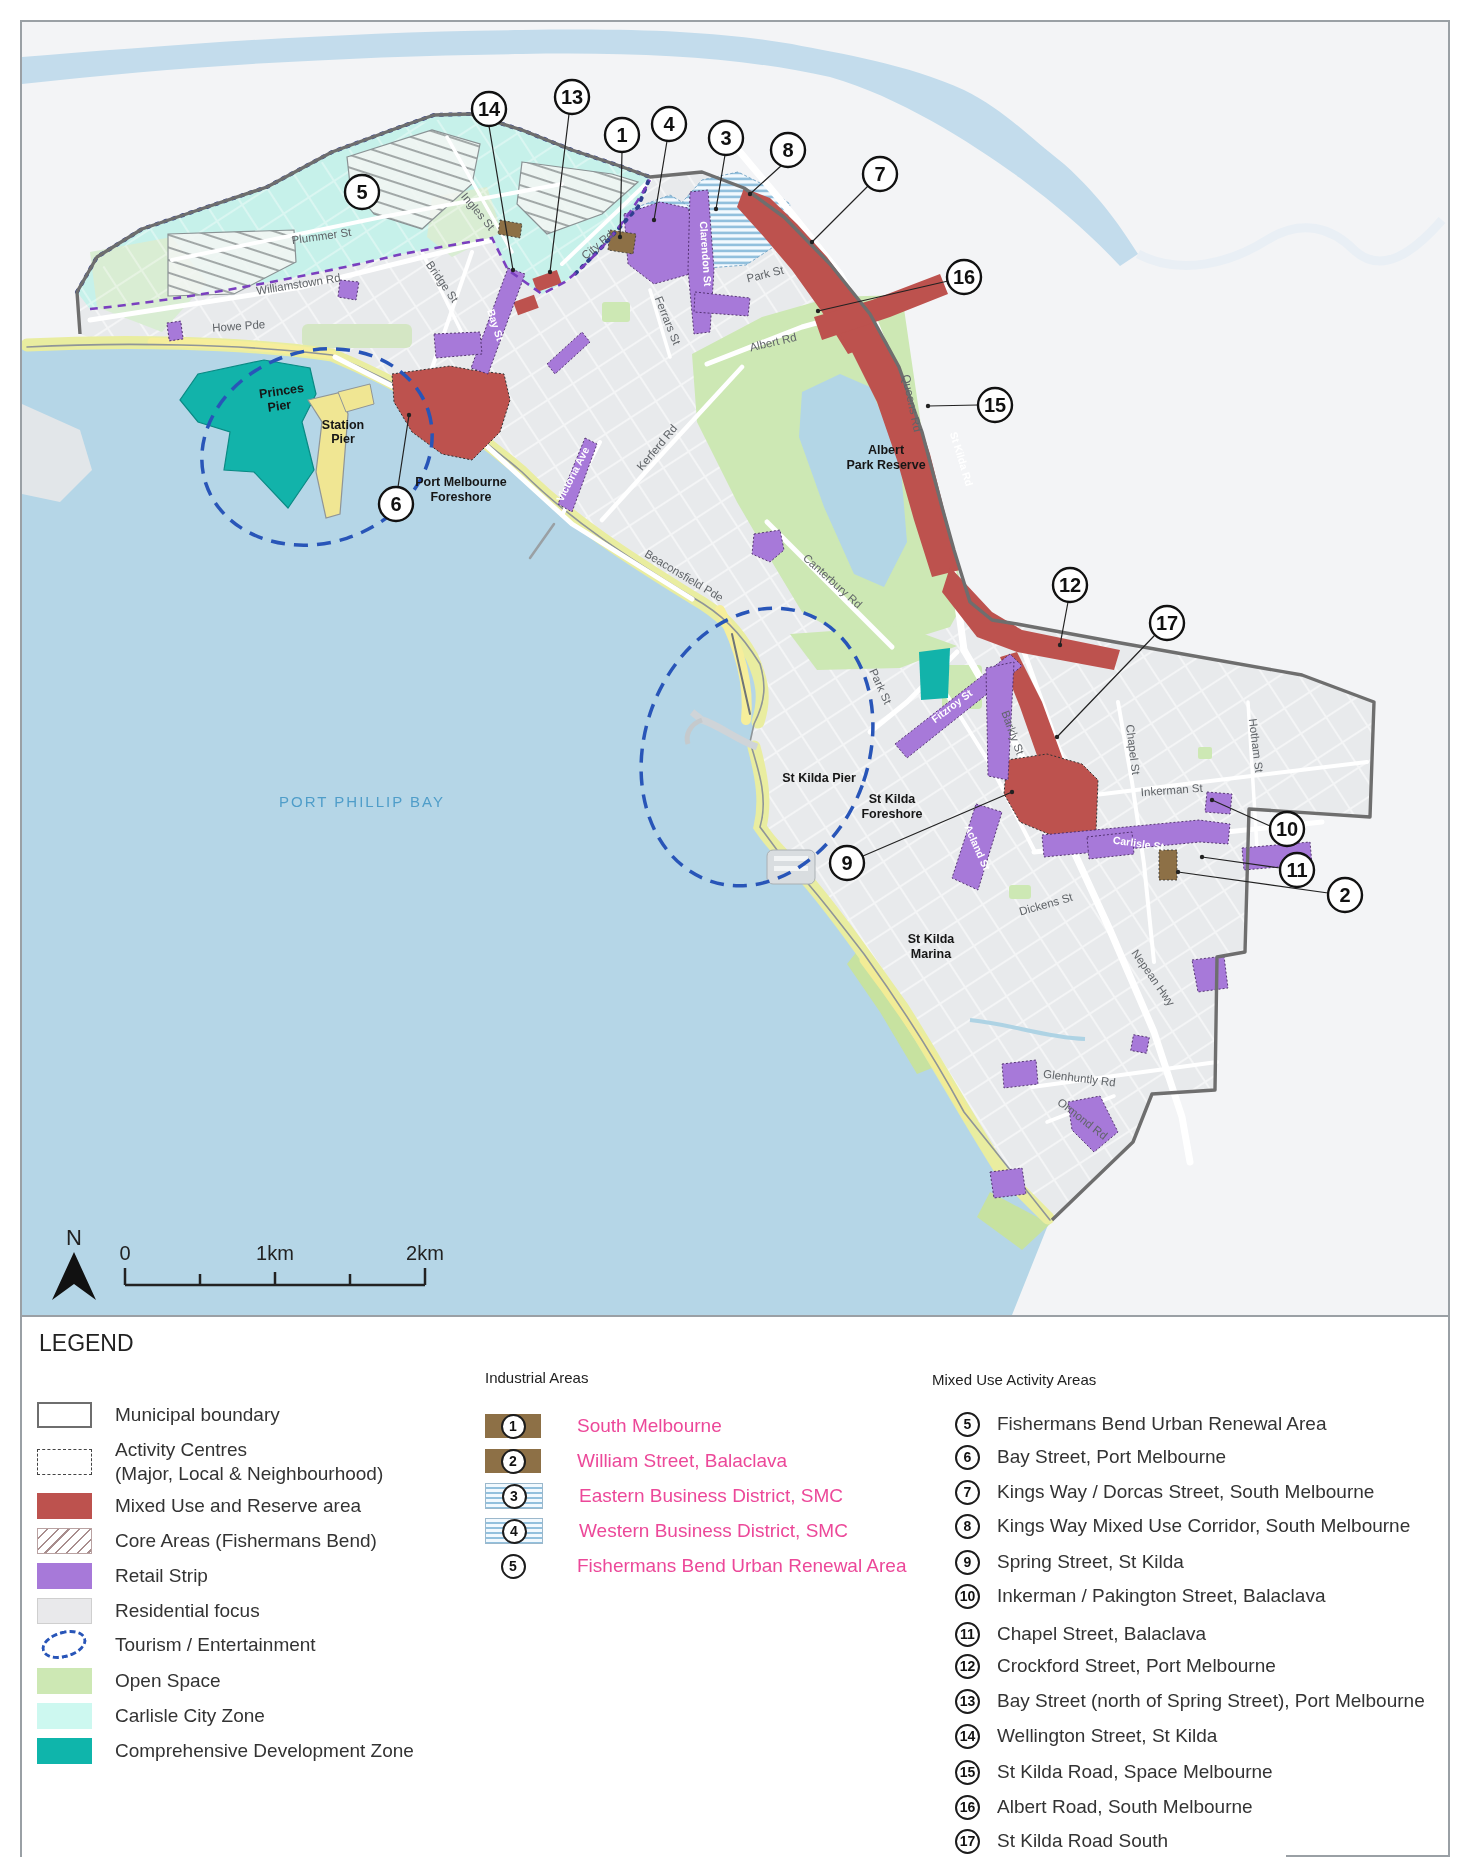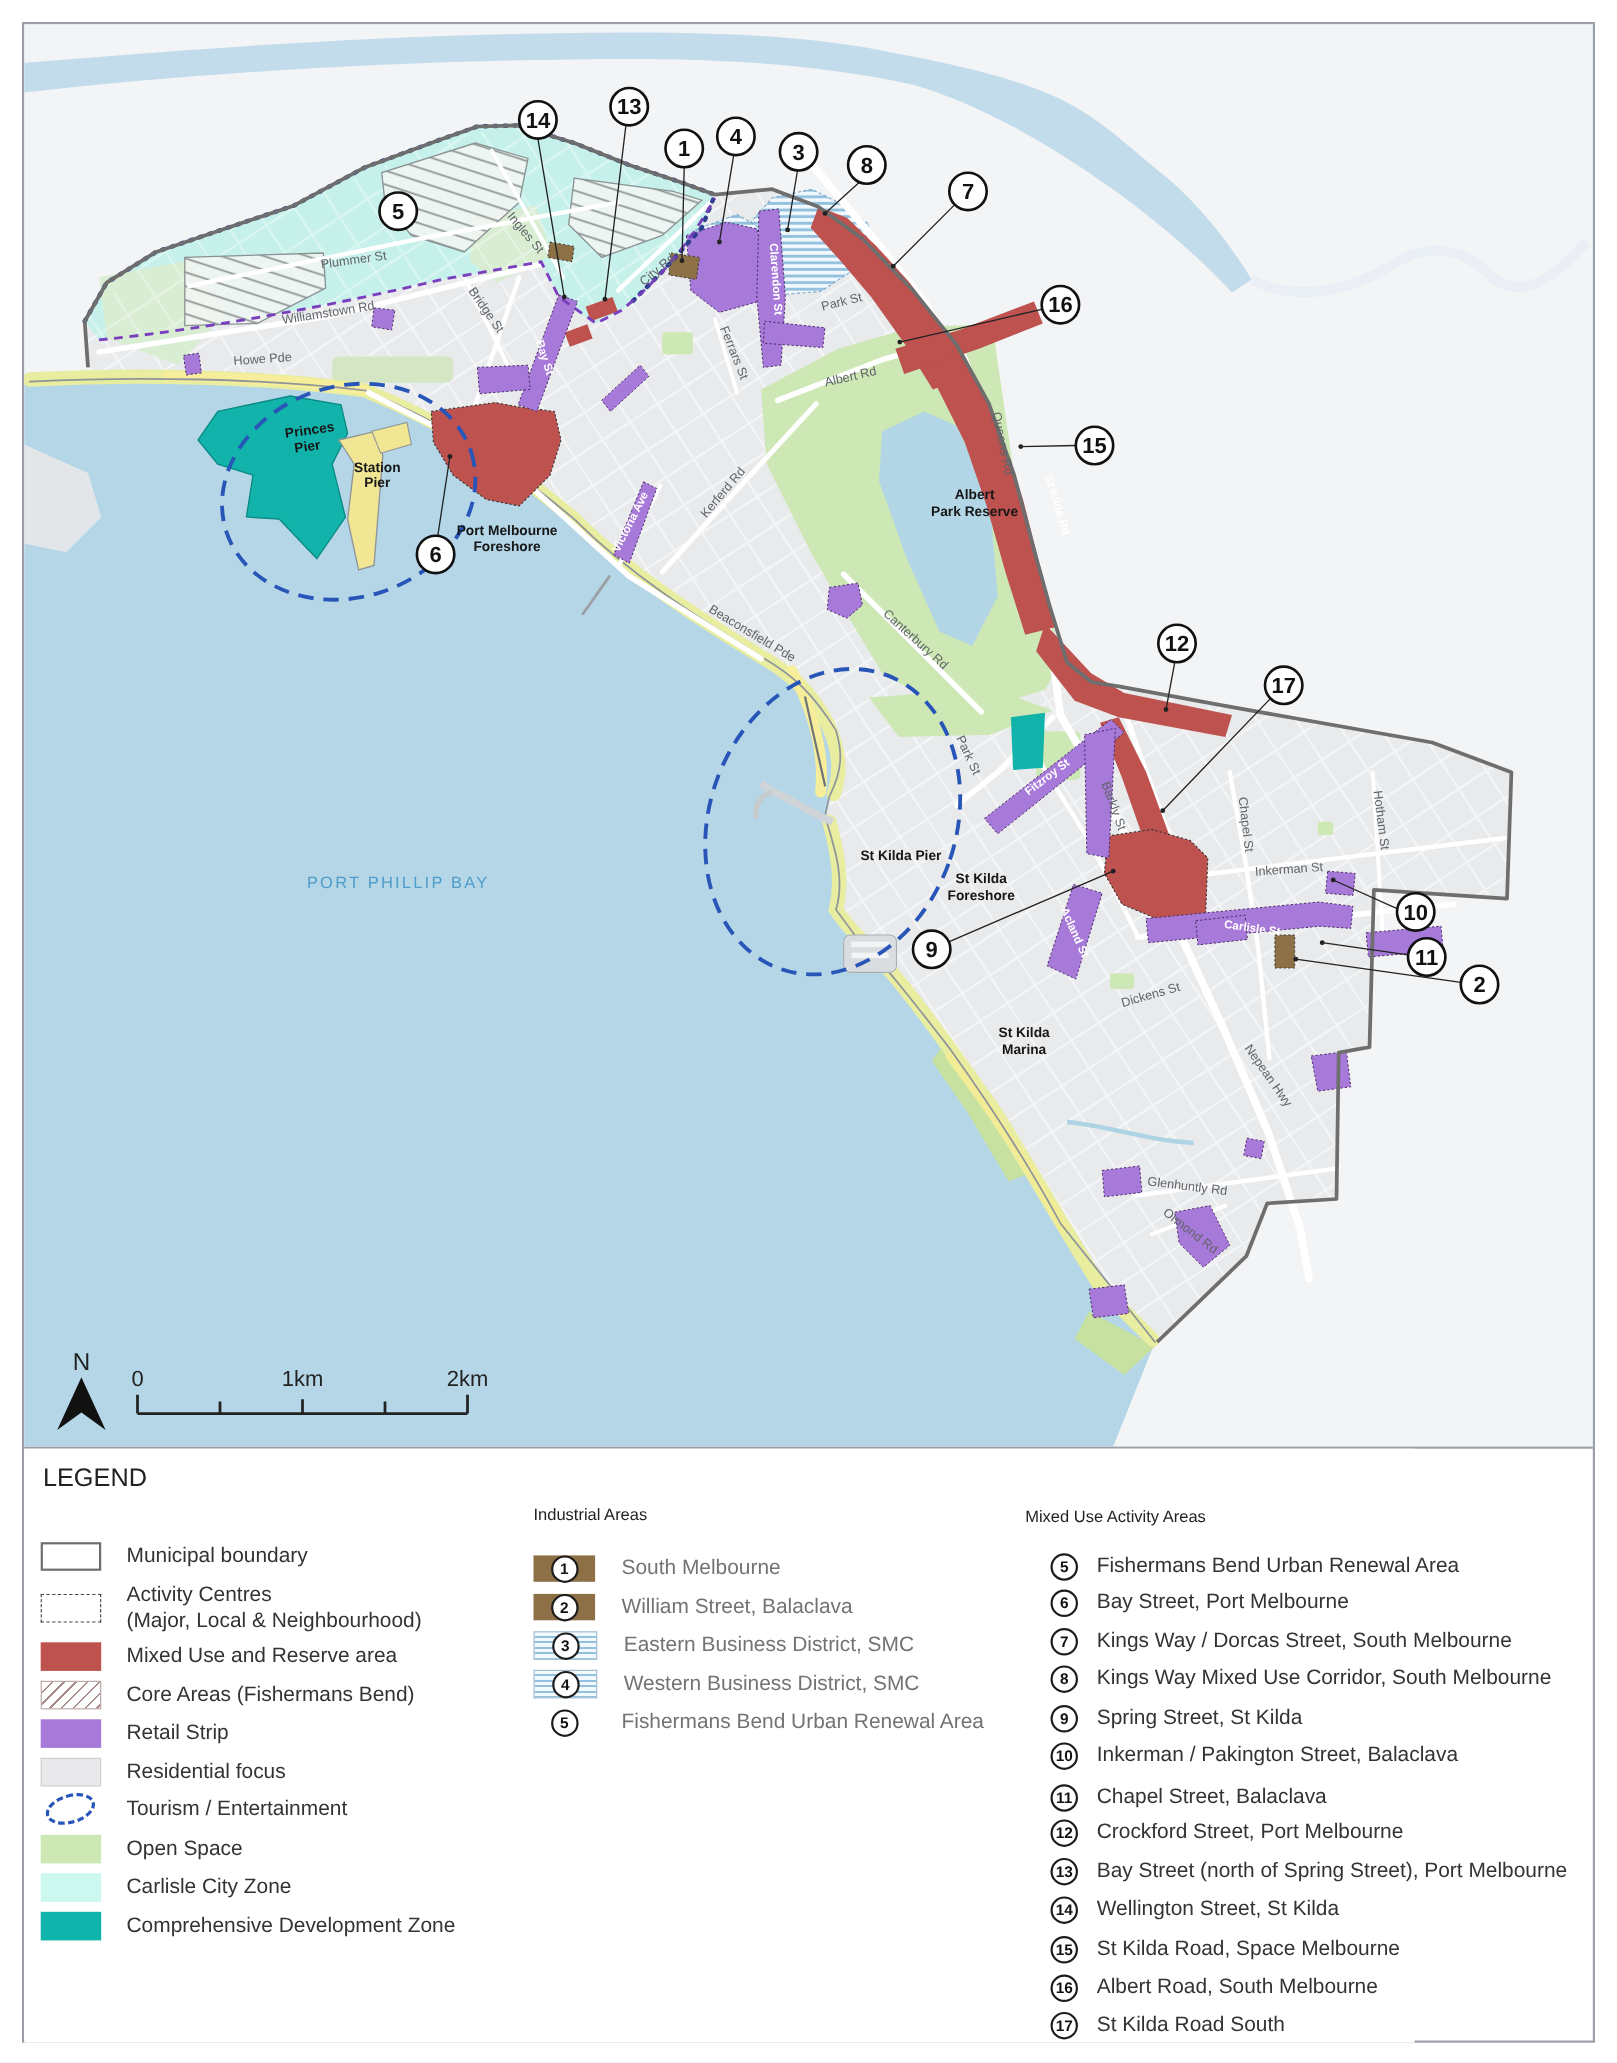--- a/index.html
+++ b/index.html
@@ -29,21 +29,21 @@
   .sw-tourism{width:46px;height:27px;border:3px dashed #2855b8;border-radius:50%;transform:rotate(-16deg);margin-left:4px;background:transparent;}
   .sw-open{background:#cde8b4;}
   .sw-capital{background:#cdf8f0;}
   .sw-comp{background:#0fb5ab;}
   .col-title{position:absolute;font-size:15px;color:#222;}
   .ind-row{position:absolute;left:463px;display:flex;align-items:center;height:26px;}
   .ind-swatch{position:relative;width:56px;height:24px;display:flex;align-items:center;justify-content:center;flex:0 0 auto;}
   .ind-swatch.brown{background:#8d7046;}
   .ind-swatch.stripe{background:repeating-linear-gradient(180deg,#f2f9fe 0 3px,#92c0dd 3px 5px);border:1px solid #9bb8cc;}
   .lcircle{width:25px;height:25px;border-radius:50%;background:#fff;border:2px solid #1c1c1c;display:flex;align-items:center;justify-content:center;font-size:14px;font-weight:bold;color:#111;box-sizing:border-box;flex:0 0 auto;}
-  .ind-label{margin-left:24px;font-size:19px;color:#737373;white-space:nowrap;}
+  .ind-label{margin-left:36px;font-size:19px;color:#ec4899;white-space:nowrap;}
   .mu-row{position:absolute;left:933px;display:flex;align-items:center;height:26px;}
   .mu-label{margin-left:17px;font-size:19px;color:#333;white-space:nowrap;}
 </style>
 </head>
 <body>
 
 <div class="frame">
 
   <div class="map-wrap">
   <svg width="1426" height="1293" viewBox="20 20 1426 1293">

